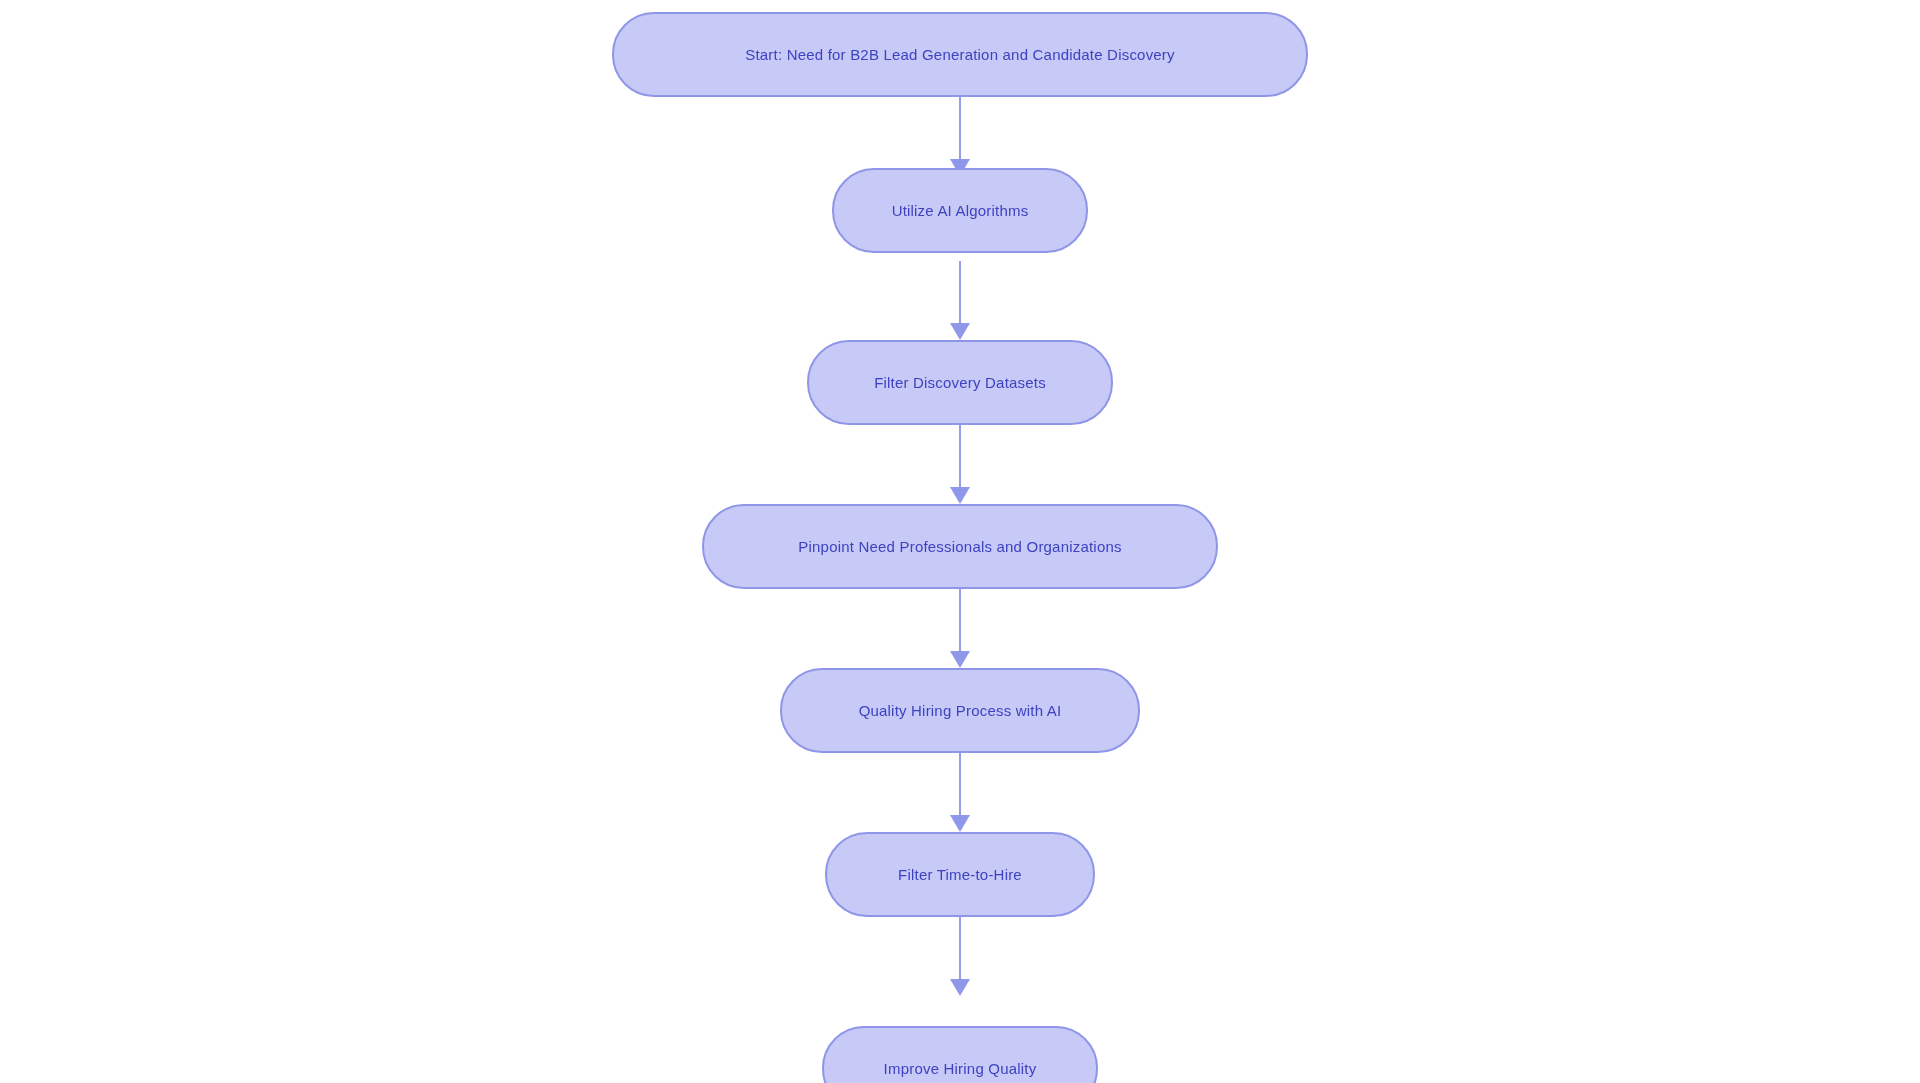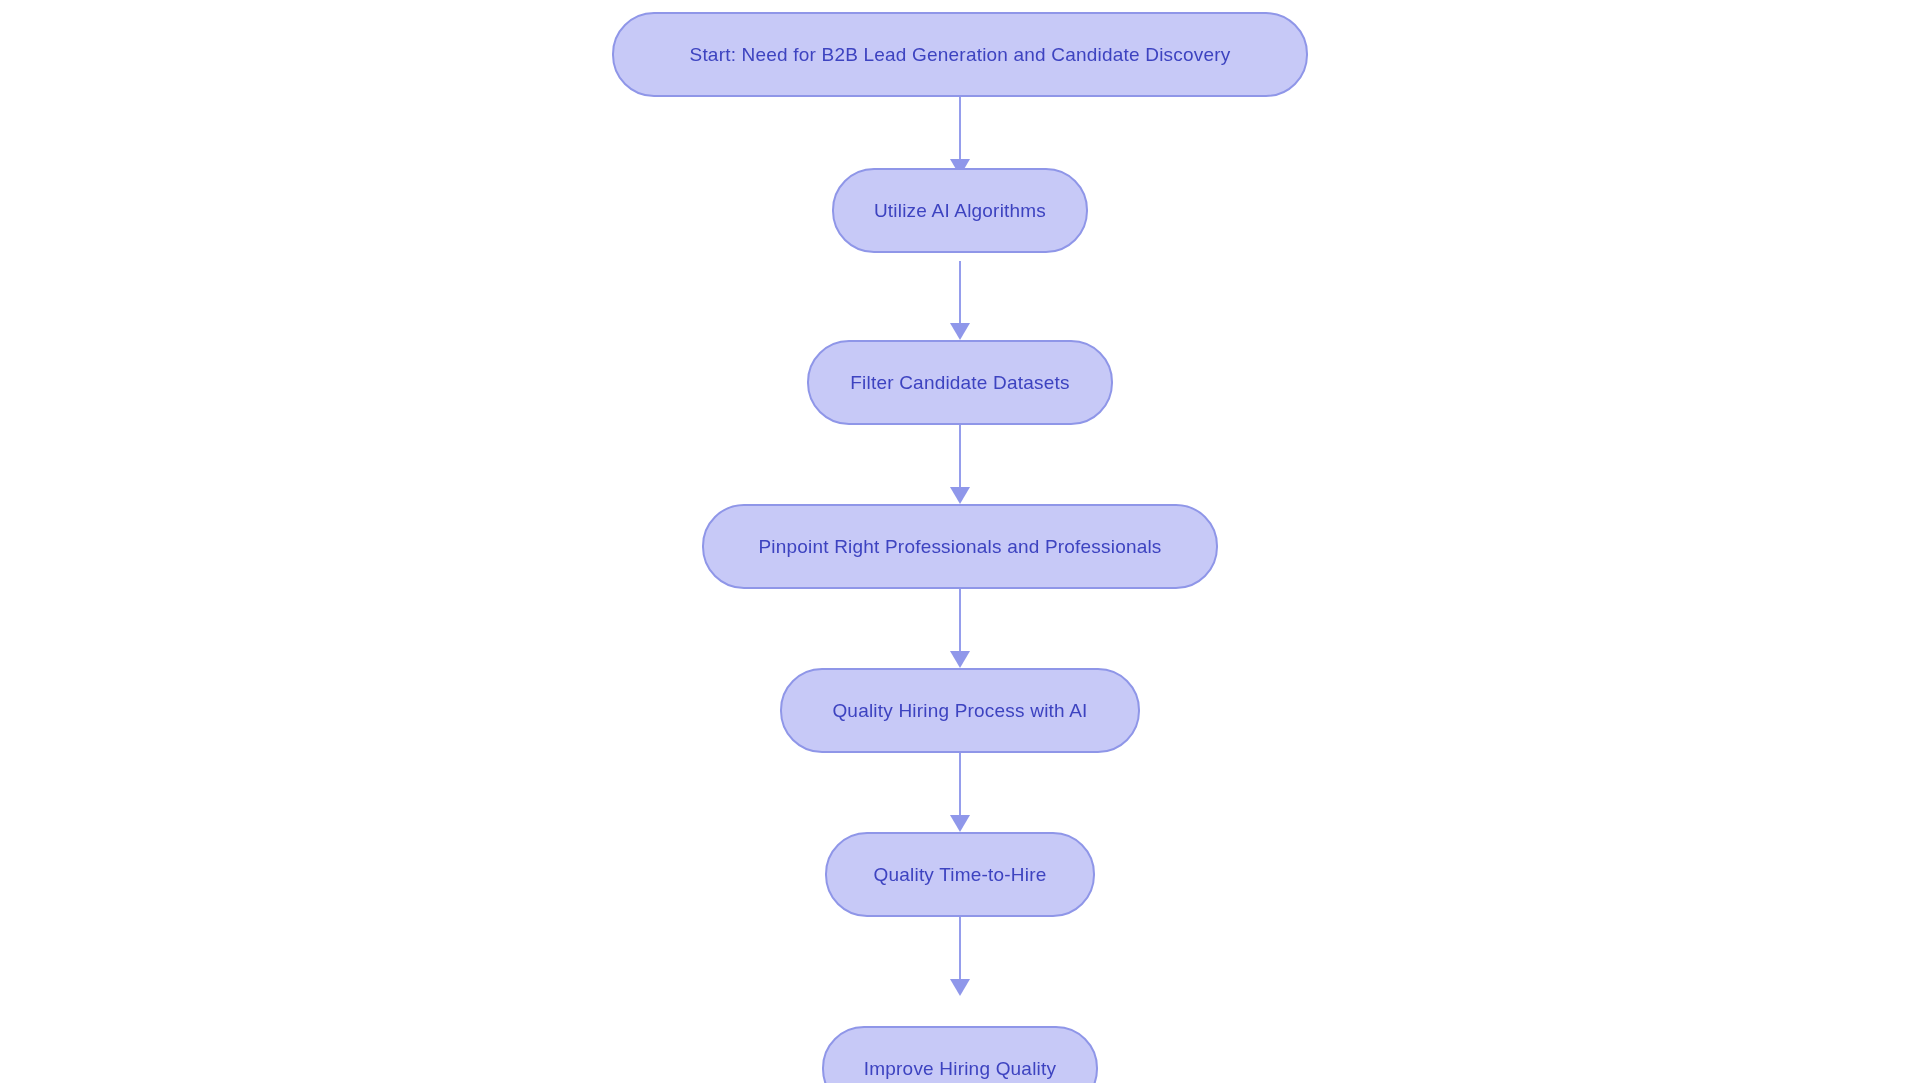--- a/index.html
+++ b/index.html
@@ -22,21 +22,21 @@
     height: 85px;
     box-sizing: border-box;
     background: #c7c9f7;
     border: 2px solid #8f96e8;
     border-radius: 42px;
     display: flex;
     align-items: center;
     justify-content: center;
     text-align: center;
     color: #3d43c0;
-    font-size: 19px;
+    font-size: 15px;
     font-weight: 500;
     letter-spacing: 0.2px;
     padding: 0 28px;
     white-space: nowrap;
   }
   .n1 { top: 12px;  width: 696px; }
   .n2 { top: 168px; width: 256px; }
   .n3 { top: 340px; width: 306px; }
   .n4 { top: 504px; width: 516px; }
   .n5 { top: 668px; width: 360px; }
@@ -85,42 +85,42 @@
     <div class="arrow-head"></div>
   </div>
 
   <div class="node n2">Utilize AI Algorithms</div>
 
   <div class="connector c2">
     <div class="arrow-line"></div>
     <div class="arrow-head"></div>
   </div>
 
-  <div class="node n3">Filter Candidate Datasets</div>
+  <div class="node n3">Filter Discovery Datasets</div>
 
   <div class="connector c3">
     <div class="arrow-line"></div>
     <div class="arrow-head"></div>
   </div>
 
-  <div class="node n4">Pinpoint Right Professionals and Professionals</div>
+  <div class="node n4">Pinpoint Need Professionals and Organizations</div>
 
   <div class="connector c4">
     <div class="arrow-line"></div>
     <div class="arrow-head"></div>
   </div>
 
   <div class="node n5">Quality Hiring Process with AI</div>
 
   <div class="connector c5">
     <div class="arrow-line"></div>
     <div class="arrow-head"></div>
   </div>
 
-  <div class="node n6">Quality Time-to-Hire</div>
+  <div class="node n6">Filter Time-to-Hire</div>
 
   <div class="connector c6">
     <div class="arrow-line"></div>
     <div class="arrow-head"></div>
   </div>
 
   <div class="node n7">Improve Hiring Quality</div>
 
 </div>
 

